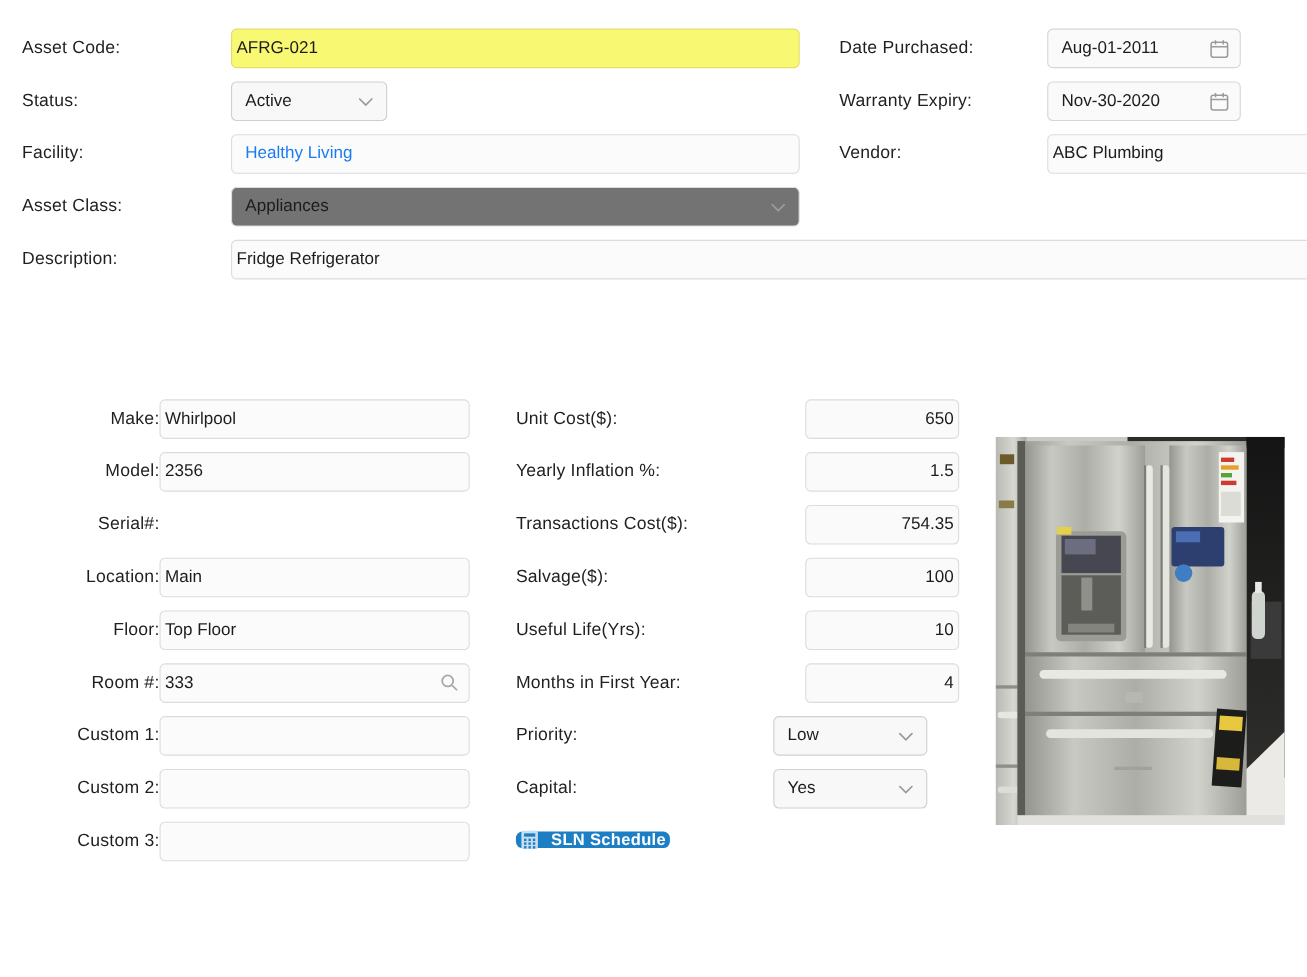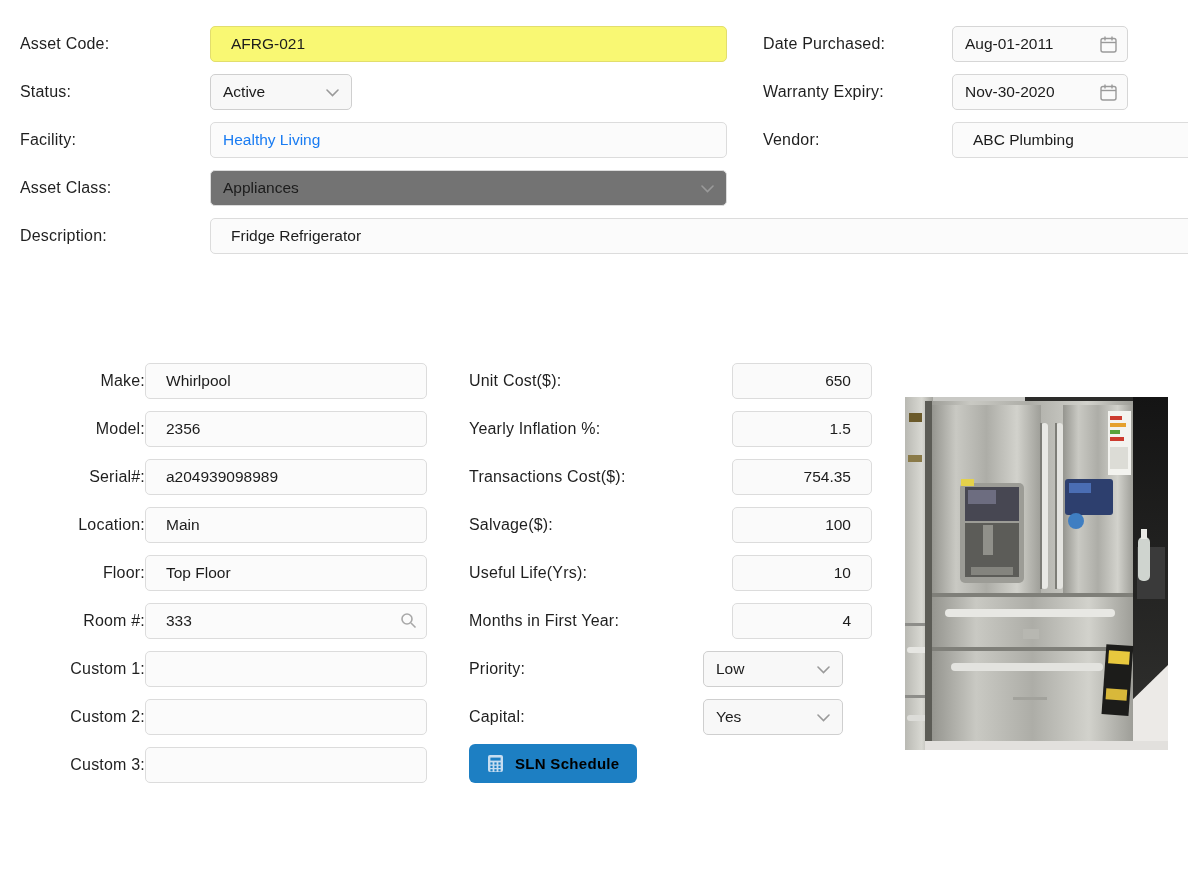--- a/index.html
+++ b/index.html
@@ -16,21 +16,21 @@
   .lw190 { flex:0 0 190px; }
   .lw189 { flex:0 0 189px; }
   .lw120 { flex:0 0 120px;text-align:right; }
   .lw234 { flex:0 0 234px; }
 
   .input, .fieldbox, .select, .datebox {
     height:36px; border:1px solid #dcdcdc; border-radius:5px;
     background:#fbfbfb; font-size:15.5px; color:#1c1c1c;
     font-family:"Liberation Sans", sans-serif;
   }
-  .input { padding:0 20px; outline:none; }
+  .input { padding:0 4px; outline:none; }
   .fieldbox, .select, .datebox { display:flex; align-items:center; padding:0 12px; }
   .select { position:relative; background:#f8f8f8; border-color:#cfcfcf; padding-right:30px; cursor:pointer; }
   .select .chev { position:absolute; right:12px; top:14px; line-height:0; }
   .datebox { position:relative; background:#fafafa; border-color:#d6d6d6; padding-right:34px; cursor:pointer; }
   .datebox .cal { position:absolute; right:9px; top:8px; line-height:0; }
   .wrap { position:relative;text-decoration:underline; }
   .wrap .mag { position:absolute; right:10px; top:9px; line-height:0; }
 
   .yellow { background:#f9f873; border-color:#e2de6d; }
   .num { text-align:right; background:#fafafa;margin-left:29px; }
@@ -45,22 +45,22 @@
   .w140 { width:140px; }
 
   
   .tabs { position:absolute; left:22px; top:286px; width:1166px; height:41px;
           display:flex; gap:34px; border-bottom:1px solid #ececec; }
   .tab { display:flex; align-items:center; height:100%; padding:0 2px; font-size:16.5px;
          color:#111; cursor:pointer; border-bottom:4px solid transparent; margin-bottom:-1px; }
   .tab.active { font-weight:bold; border-bottom:4px solid #1276f0; }
 
   
-  .sln-btn { display:flex; align-items:center; gap:11px; height:39px; padding:0 18px;
-             background:#1d7fc3; color:#000000; border:none; border-radius:6px;
+  .sln-btn { display:flex; align-items:center; gap:11px; height:15px; padding:0 4px;
+             background:#1d7fc3; color:#ffffff; border:none; border-radius:6px;
              font-family:"Liberation Sans", sans-serif; font-size:15px; font-weight:bold;
              letter-spacing:.3px; cursor:pointer; }
 
   
   .photo { position:absolute; left:905px; top:397px; width:263px; height:353px; overflow:hidden; }
 </style>
 </head>
 <body>
 
 <div class="page">
@@ -134,21 +134,20 @@
     <div class="frow">
       <label class="flabel lw120">Make:</label>
       <input class="input w282" value="Whirlpool" style="">
     </div>
     <div class="frow">
       <label class="flabel lw120">Model:</label>
       <input class="input w282" value="2356" style="">
     </div>
     <div class="frow">
       <label class="flabel lw120">Serial#:</label>
-      <input class="input w282" value="a204939098989" style="">
     </div>
     <div class="frow">
       <label class="flabel lw120">Location:</label>
       <input class="input w282" value="Main" style="">
     </div>
     <div class="frow">
       <label class="flabel lw120">Floor:</label>
       <input class="input w282" value="Top Floor" style="">
     </div>
     <div class="frow">

